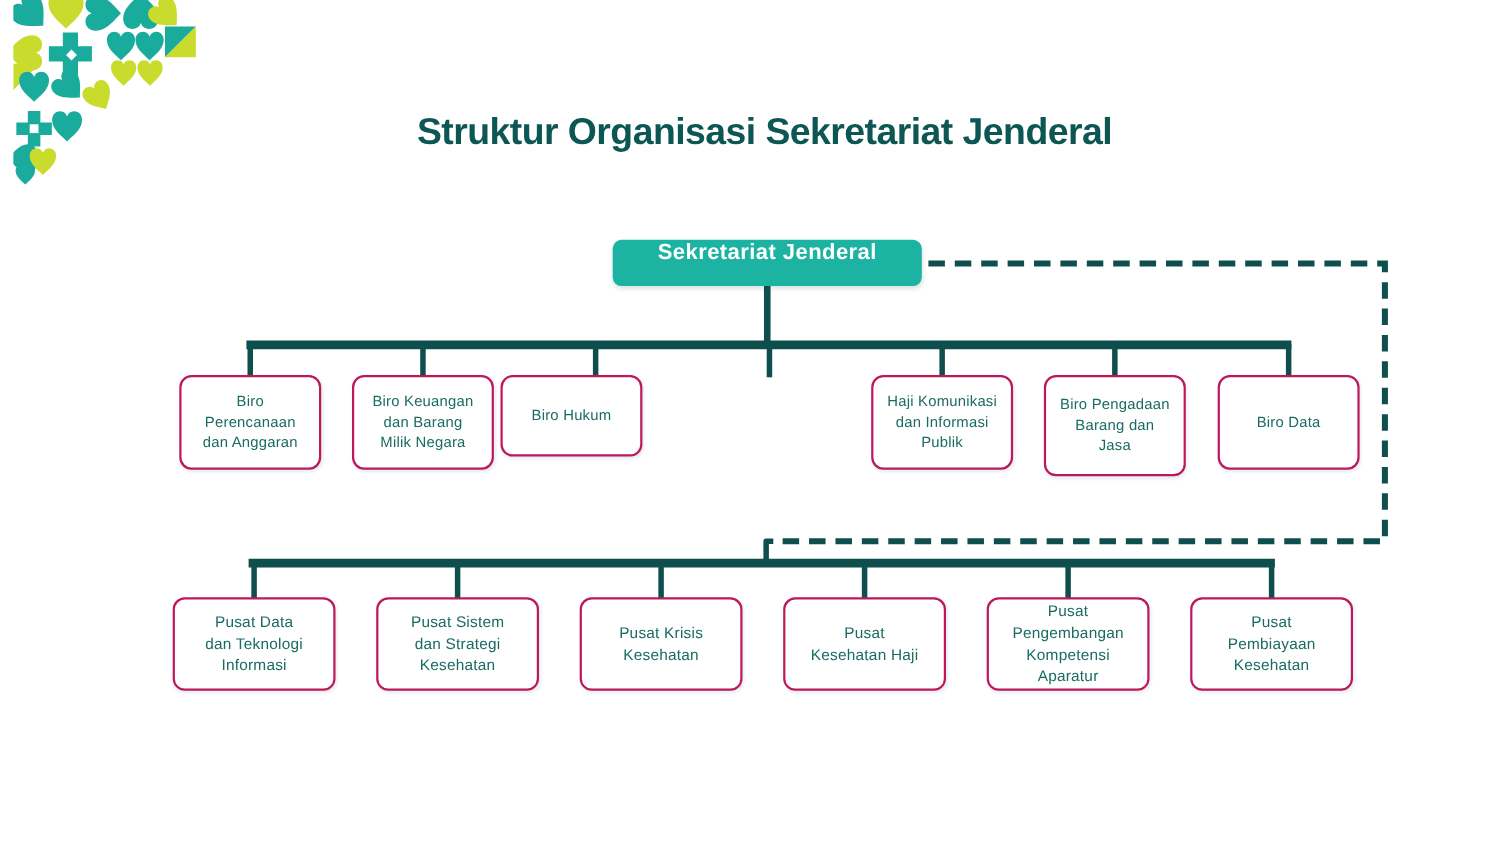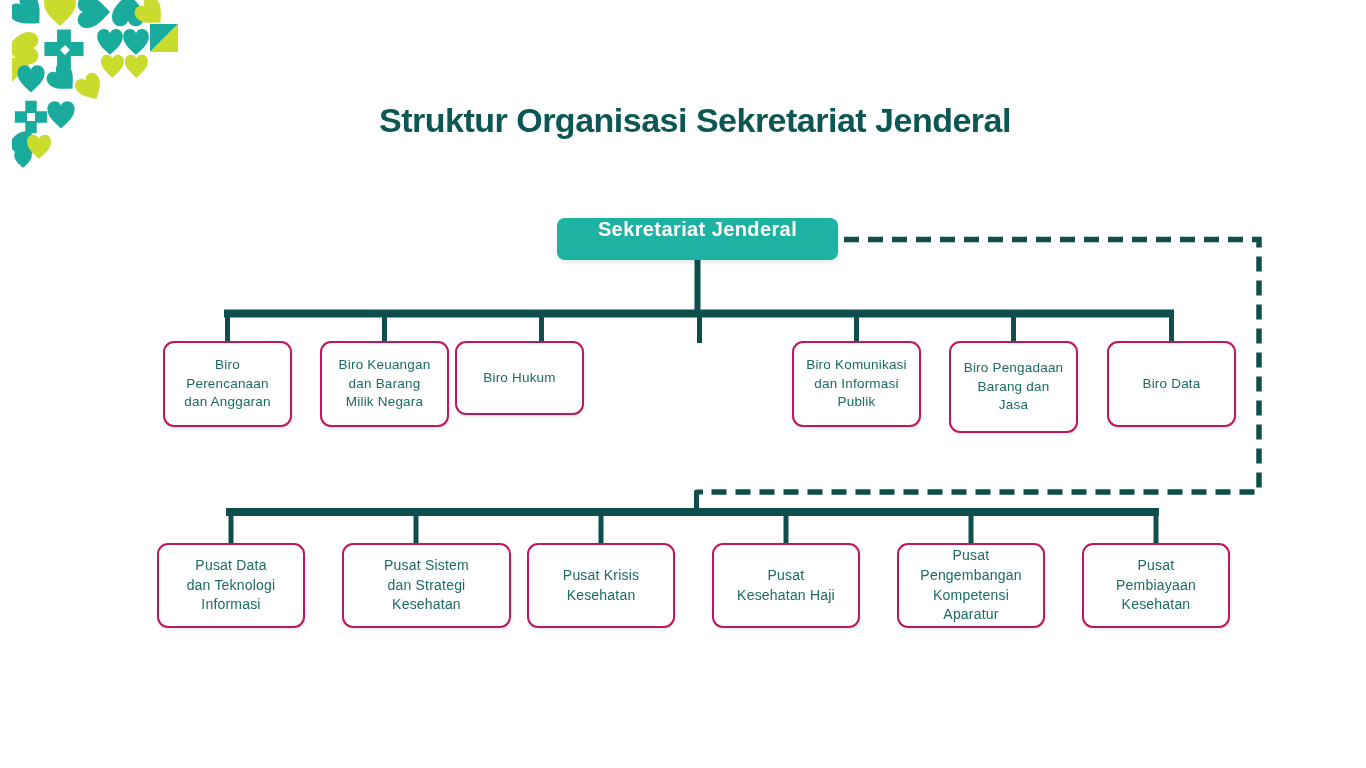--- a/index.html
+++ b/index.html
@@ -142,39 +142,39 @@
   </div>
   <div class="node lvl1" style="left:308px;top:341px;width:129px;height:86px">
     <span>Biro Keuangan
 dan Barang
 Milik Negara</span>
   </div>
   <div class="node lvl1" style="left:443px;top:341px;width:129px;height:74px">
     <span>Biro Hukum</span>
   </div>
   <div class="node lvl1" style="left:780px;top:341px;width:129px;height:86px">
-    <span>Biro Komunikasi
+    <span>Haji Komunikasi
 dan Informasi
 Publik</span>
   </div>
   <div class="node lvl1" style="left:937px;top:341px;width:129px;height:92px">
     <span>Biro Pengadaan
 Barang dan
 Jasa</span>
   </div>
   <div class="node lvl1" style="left:1095px;top:341px;width:129px;height:86px">
     <span>Biro Data</span>
   </div>
 
   <div class="node lvl2" style="left:145px;top:543px;width:148px;height:85px">
     <span>Pusat Data
 dan Teknologi
 Informasi</span>
   </div>
-  <div class="node lvl2" style="left:330px;top:543px;width:169px;height:85px">
+  <div class="node lvl2" style="left:330px;top:543px;width:148px;height:85px">
     <span>Pusat Sistem
 dan Strategi
 Kesehatan</span>
   </div>
   <div class="node lvl2" style="left:515px;top:543px;width:148px;height:85px">
     <span>Pusat Krisis
 Kesehatan</span>
   </div>
   <div class="node lvl2" style="left:700px;top:543px;width:148px;height:85px">
     <span>Pusat

